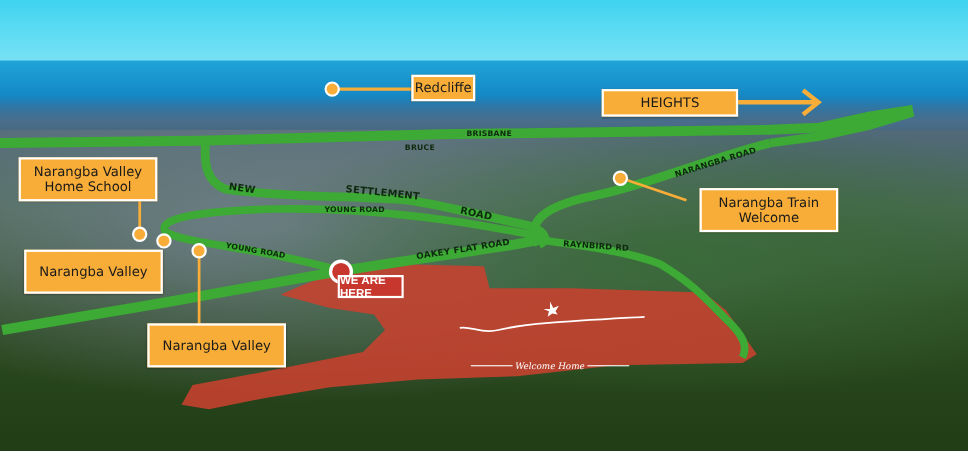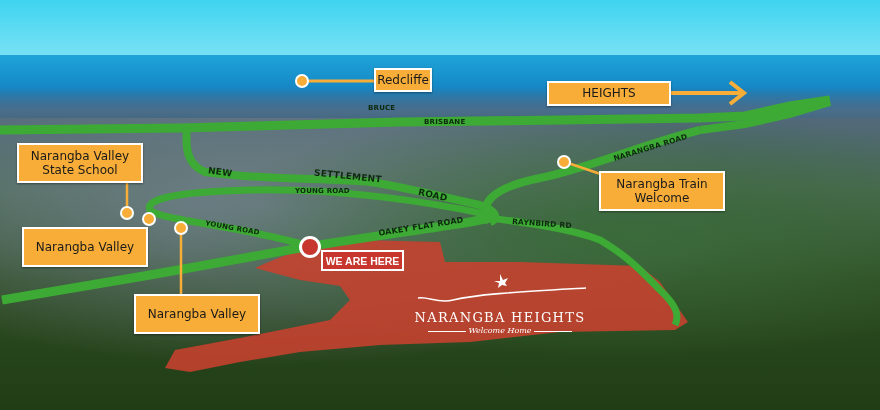--- a/index.html
+++ b/index.html
@@ -26,21 +26,21 @@
          background:#f7ad38; border:2px solid #ffffff; box-sizing:border-box; }
   .road-label { position:absolute; font-family:"DejaVu Sans", sans-serif; font-weight:bold;
                 color:#0e2a0e; font-size:8px; white-space:nowrap; letter-spacing:0.2px; }
   .here-pin { position:absolute; width:22px; height:22px; border-radius:50%;
               background:#c8372d; border:3px solid #ffffff; box-sizing:border-box; }
   .here-box { position:absolute; background:#c8372d; border:2px solid #ffffff;
               color:#ffffff; font-weight:bold; font-size:10.5px; box-sizing:border-box;
               display:flex; align-items:center; justify-content:center; }
   .brand { position:absolute; color:#ffffff; text-align:center; }
   .brand-name { font-family:"DejaVu Serif", serif; font-size:13px; letter-spacing:1.3px; }
-  .brand-tag { font-family:"DejaVu Serif", serif; font-style:italic; font-size:8px; margin-top:1px; }
+  .brand-tag { font-family:"DejaVu Serif", serif; font-style:italic; font-size:8px; margin-top:17px; }
 </style>
 </head>
 <body>
 
 <div class="stage">
   <div class="sky"></div>
   <div class="sea"></div>
   <div class="coast"></div>
   <div class="land"></div>
 
@@ -79,54 +79,53 @@
 
   <div class="label-box" style="left:374px; top:68px; width:58px; height:24px; font-size:12px;">
     <span>Redcliffe</span>
   </div>
   <div class="label-box" style="left:547px; top:81px; width:124px; height:25px; font-size:12px;">
     <span>HEIGHTS</span>
   </div>
 
   <div class="label-box" style="left:17px; top:143px; width:126px; height:40px; font-size:12px;">
     <span>Narangba Valley</span>
-    <span>State School</span>
+    <span>Home School</span>
   </div>
   <div class="label-box" style="left:22px; top:227px; width:126px; height:40px; font-size:12px;">
     <span>Narangba Valley</span>
   </div>
   <div class="label-box" style="left:134px; top:294px; width:126px; height:40px; font-size:12px;">
     <span>Narangba Valley</span>
   </div>
-  <div class="label-box" style="left:599px; top:171px; width:126px; height:40px; font-size:12px;">
+  <div class="label-box" style="left:636px; top:171px; width:126px; height:40px; font-size:12px;">
     <span>Narangba Train</span>
     <span>Welcome</span>
   </div>
 
-  <div class="road-label" style="left:368px; top:104px; font-size:7px;">BRUCE</div>
+  <div class="road-label" style="left:368px; top:130px; font-size:7px;">BRUCE</div>
   <div class="road-label" style="left:424px; top:118px; font-size:7px;">BRISBANE</div>
   <div class="road-label" style="left:208px; top:167px; font-size:9px; transform:rotate(8deg);">NEW</div>
   <div class="road-label" style="left:314px; top:171px; font-size:9px; transform:rotate(6deg);">SETTLEMENT</div>
   <div class="road-label" style="left:418px; top:190px; font-size:9px; transform:rotate(12deg);">ROAD</div>
   <div class="road-label" style="left:295px; top:187px; font-size:7px;">YOUNG ROAD</div>
   <div class="road-label" style="left:205px; top:224px; font-size:7px; transform:rotate(10deg);">YOUNG ROAD</div>
   <div class="road-label" style="left:378px; top:222px; font-size:8px; transform:rotate(-9deg);">OAKEY FLAT ROAD</div>
   <div class="road-label" style="left:512px; top:219px; font-size:7.5px; transform:rotate(4deg);">RAYNBIRD RD</div>
   <div class="road-label" style="left:612px; top:143px; font-size:7.5px; transform:rotate(-17deg);">NARANGBA ROAD</div>
 
   <div class="here-pin" style="left:299px; top:236px;"></div>
-  <div class="here-box" style="left:321px; top:250px; width:83px; height:21px;">
+  <div class="here-box" style="left:307px; top:250px; width:60px; height:21px;">
     <span>WE ARE HERE</span>
   </div>
 
   <div class="brand" style="left:408px; top:270px; width:184px;">
     <svg width="184" height="36" viewBox="0 0 184 36">
       <path d="M92,4 L95,10 L100,8 L97,13 L99,16 L94,15 L90,18 L91,13 L86,11 L92,11 Z" fill="#ffffff"></path>
       <path d="M10,28 C20,26 30,34 45,30 C70,24 110,22 178,18" fill="none" stroke="#ffffff" stroke-width="1.6"></path>
     </svg>
-    <div class="brand-name">NARANGBA HEIGHTS</div>
     <div class="brand-tag">
       <span style="display:inline-block; width:38px; height:1px; background:#fff; vertical-align:middle;"></span>
       <span>Welcome Home</span>
       <span style="display:inline-block; width:38px; height:1px; background:#fff; vertical-align:middle;"></span>
     </div>
   </div>
 </div>
 
 </body></html>

